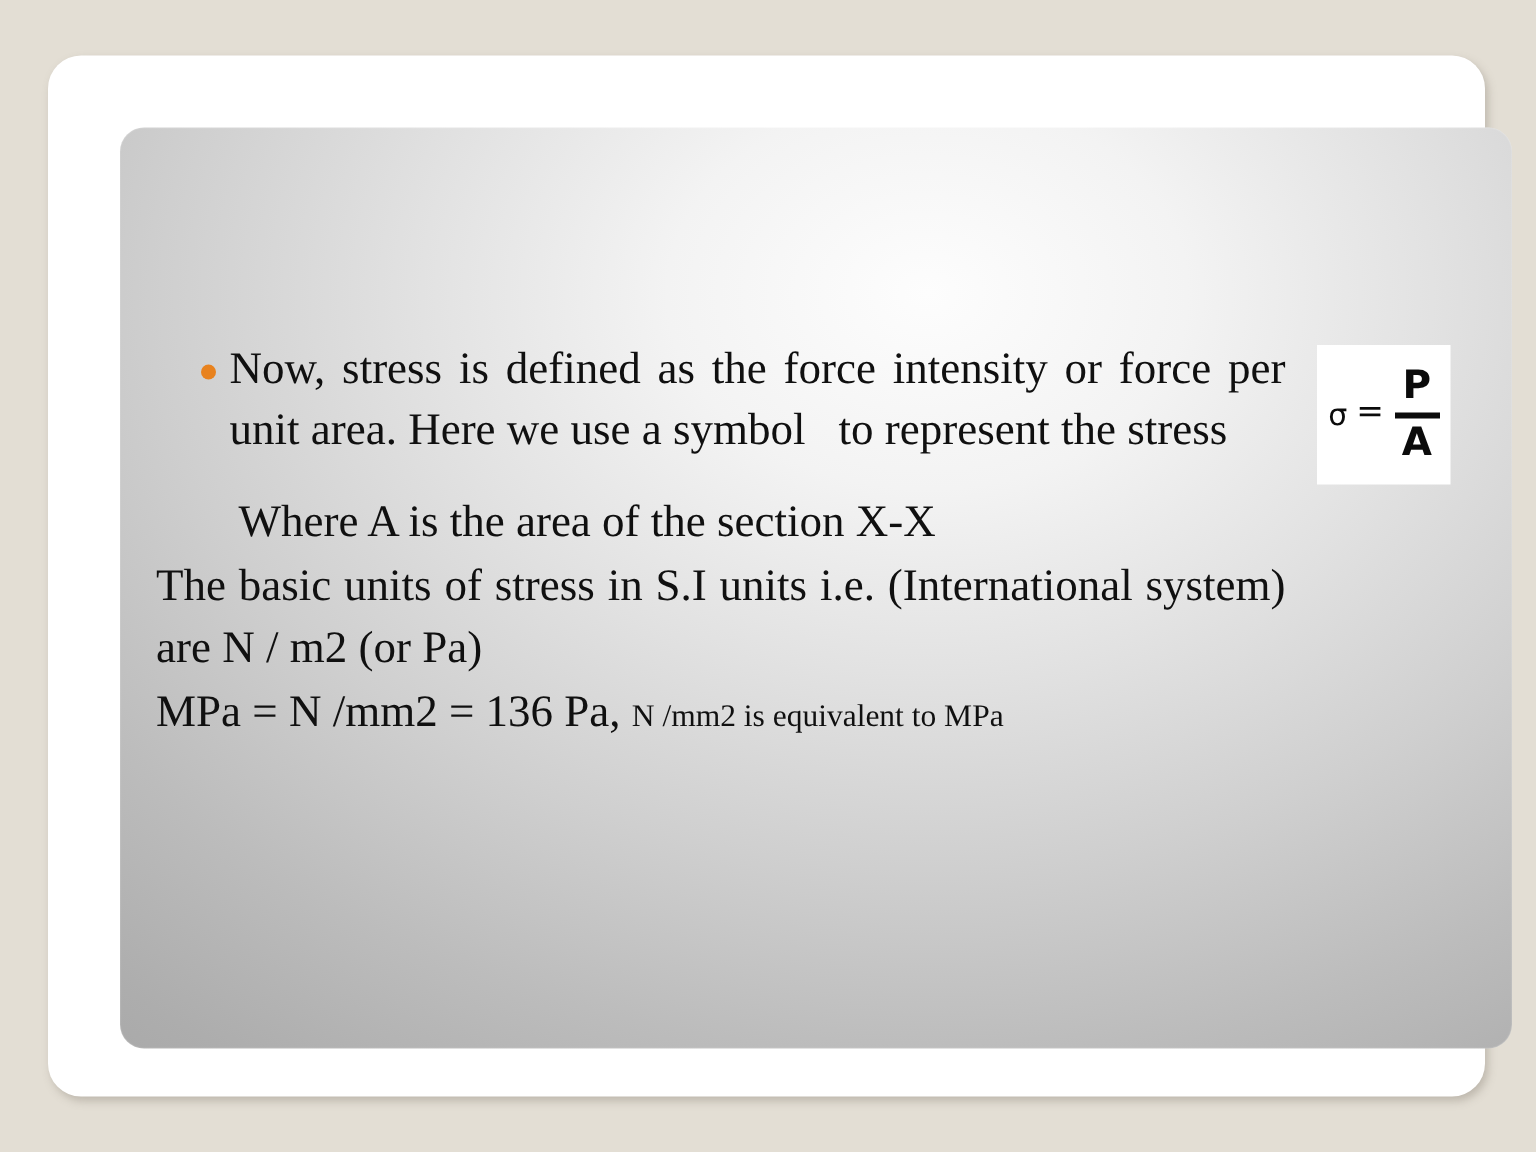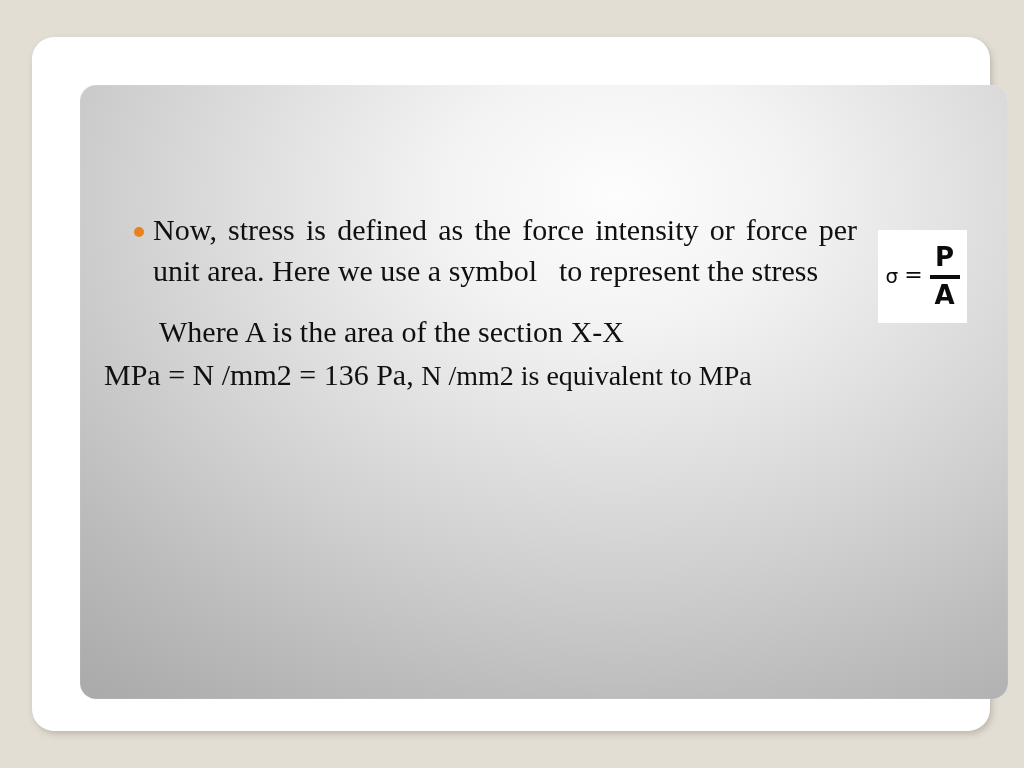--- a/index.html
+++ b/index.html
@@ -45,21 +45,21 @@
         #a3a3a3 93%,
         #9e9e9e 100%);
     box-shadow: inset 0 0 1px rgba(255,255,255,0.6);
     overflow: hidden;
   }
 
   
   .body-text {
     position: absolute;
     left: 24px;
-    top: 124px;
+    top: 140px;
     width: 880px;
     color: #101010;
   }
 
   .para {
     font-size: 30px;
     line-height: 41px;
     color: #101010;
     margin: 0;
   }
@@ -96,21 +96,21 @@
     padding-left: 55px;
     margin-top: 20px;
   }
 
   .plain-line {
     width: 753px;
     margin-top: 2px;
   }
 
   .small-note {
-    font-size: 28px;
+    font-size: 21px;
   }
 
   
   .formula-box {
     position: absolute;
     left: 798px;
     top: 145px;
     width: 89px;
     height: 93px;
     background: #ffffff;
@@ -161,20 +161,21 @@
   <div class="content-panel">
 
     <div class="body-text">
 
       <div class="para bullet-row justify">
         <span class="bullet-dot"></span><span>Now, stress is defined as the force intensity or force per unit area. Here we use a symbol</span><span class="gap"></span><span>to represent the stress</span>
       </div>
 
       <div class="para indent-line">Where A is the area of the section X-X</div>
 
+      <div class="para plain-line justify">The basic units of stress in S.I units i.e. (International system) are N / m2 (or Pa)</div>
 
       <div class="para plain-line">
         <span>MPa = N /mm2 = 136 Pa,</span>
         <span class="small-note">N /mm2 is equivalent to MPa</span>
       </div>
 
 
 
     </div>
 

